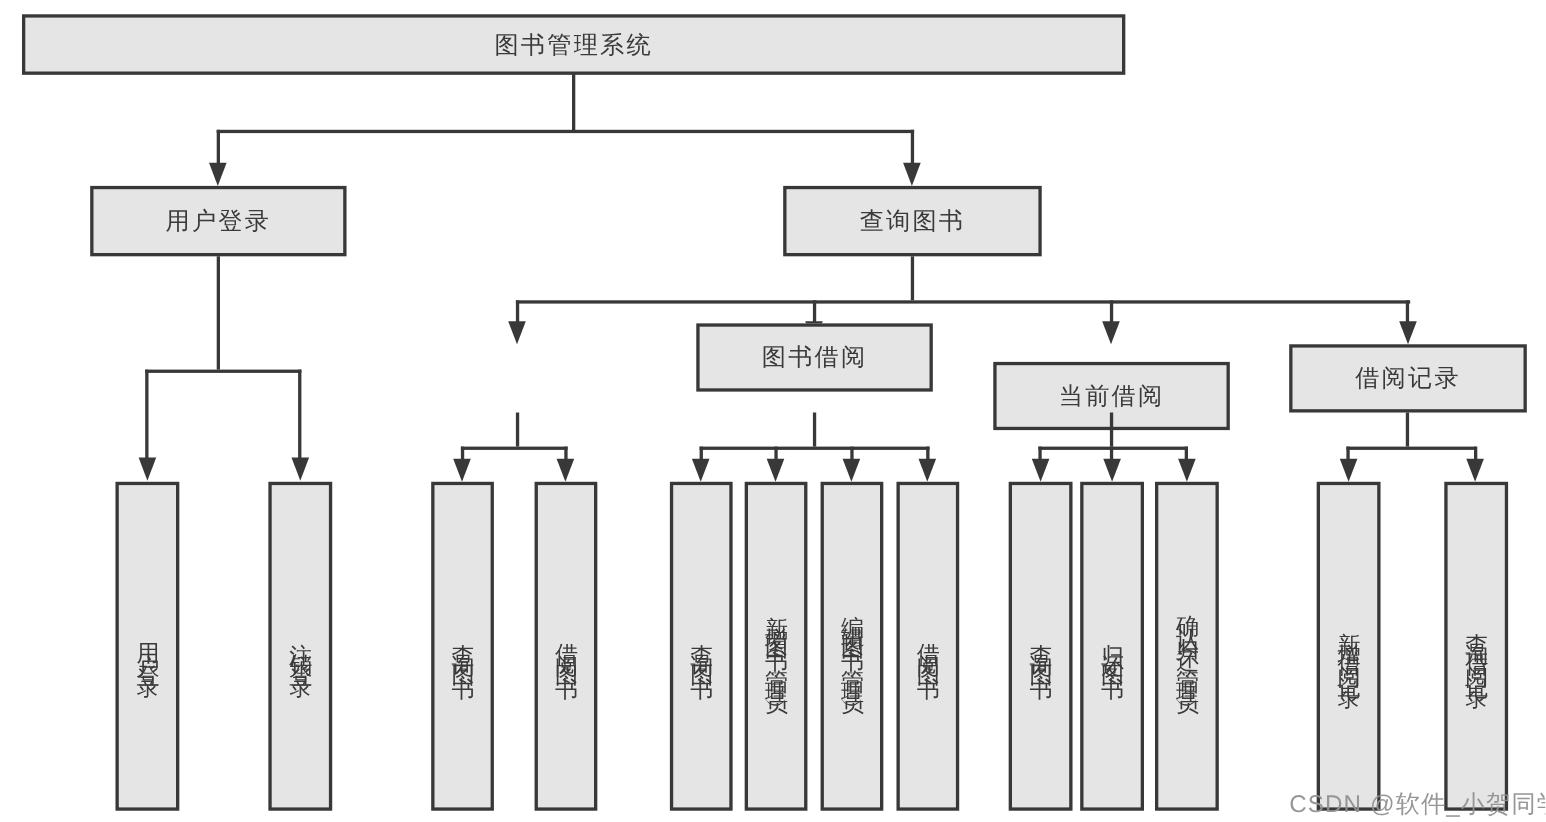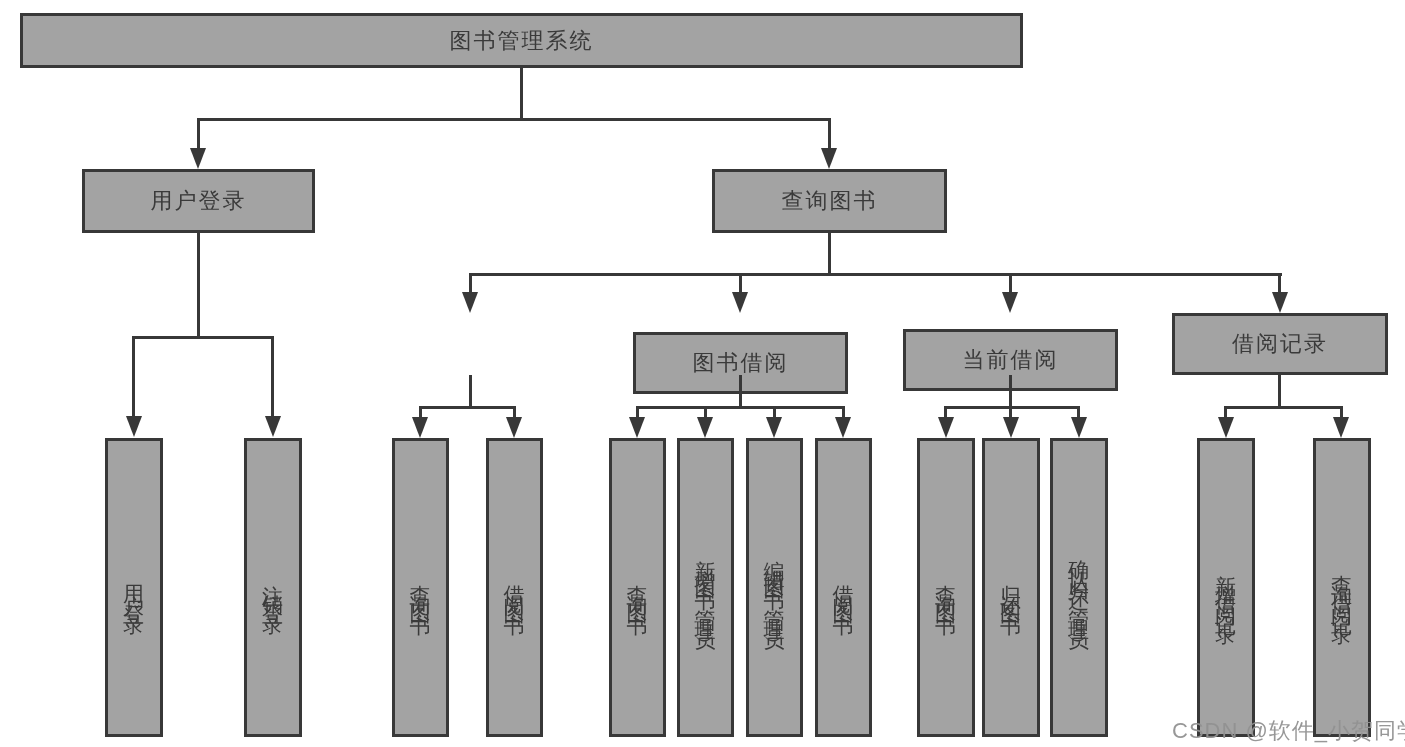--- a/index.html
+++ b/index.html
@@ -2,21 +2,21 @@
 <html><head>
 <meta charset="utf-8">
 <style>
   html,body { margin:0; padding:0; background:#ffffff; }
   .canvas {
     position:relative; width:1405px; height:747px; background:#ffffff;
     font-family:"Liberation Sans", sans-serif; overflow:hidden;
   }
   .box {
     position:absolute; box-sizing:border-box;
-    border:3px solid #383838; background:#a3a3a3;
+    border:3px solid #383838; background:#e5e5e5;
     display:flex; align-items:center; justify-content:center;
     color:#3a3a3a; font-size:22px; letter-spacing:2px; white-space:nowrap;
   }
   .leaf {
     writing-mode:vertical-rl; text-orientation:mixed;
     font-size:21px; letter-spacing:10px; line-height:1;
     white-space:normal;
   }
   .h { position:absolute; height:3px; background:#383838; }
   .v { position:absolute; width:3px; background:#383838; }
@@ -59,21 +59,21 @@
   <div class="h" style="left:469px; top:273px; width:813px;"></div>
   <div class="v" style="left:469px; top:273px; height:20px;"></div>
   <div class="v" style="left:739px; top:273px; height:20px;"></div>
   <div class="v" style="left:1009px; top:273px; height:20px;"></div>
   <div class="v" style="left:1278px; top:273px; height:20px;"></div>
   <div class="arrow" style="left:462px; top:292px;"></div>
   <div class="arrow" style="left:732px; top:292px;"></div>
   <div class="arrow" style="left:1002px; top:292px;"></div>
   <div class="arrow" style="left:1272px; top:292px;"></div>
 
-  <div class="box" style="left:633px; top:332px; width:215px; height:62px;">图书借阅</div>
+  <div class="box" style="left:633px; top:294px; width:215px; height:62px;">图书借阅</div>
   <div class="box" style="left:903px; top:313px; width:215px; height:62px;margin-top:16px;">当前借阅</div>
   <div class="box" style="left:1172px; top:313px; width:216px; height:62px;">借阅记录</div>
 
   <div class="v" style="left:469px; top:375px; height:31px;"></div>
   <div class="h" style="left:419px; top:406px; width:97px;"></div>
   <div class="v" style="left:419px; top:406px; height:12px;"></div>
   <div class="v" style="left:513px; top:406px; height:12px;"></div>
   <div class="arrow" style="left:412px; top:417px;"></div>
   <div class="arrow" style="left:506px; top:417px;"></div>
 

